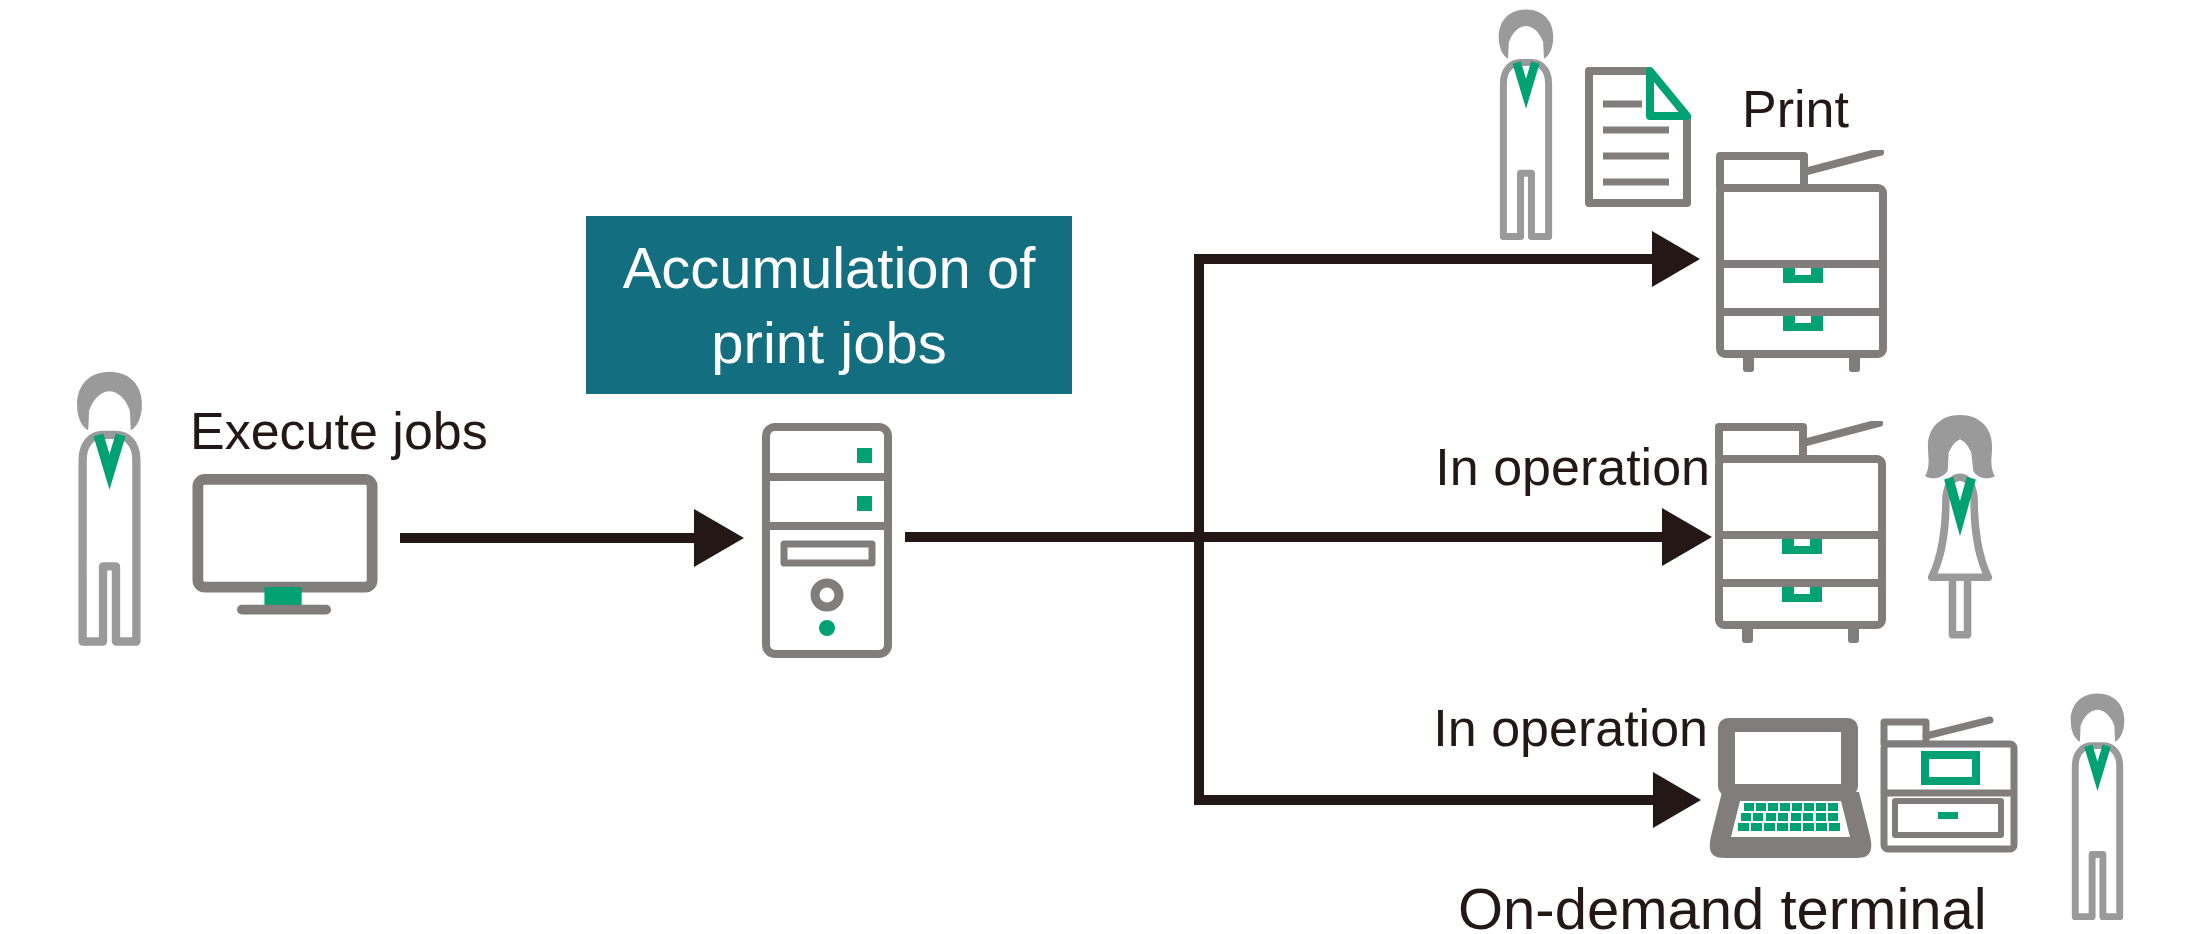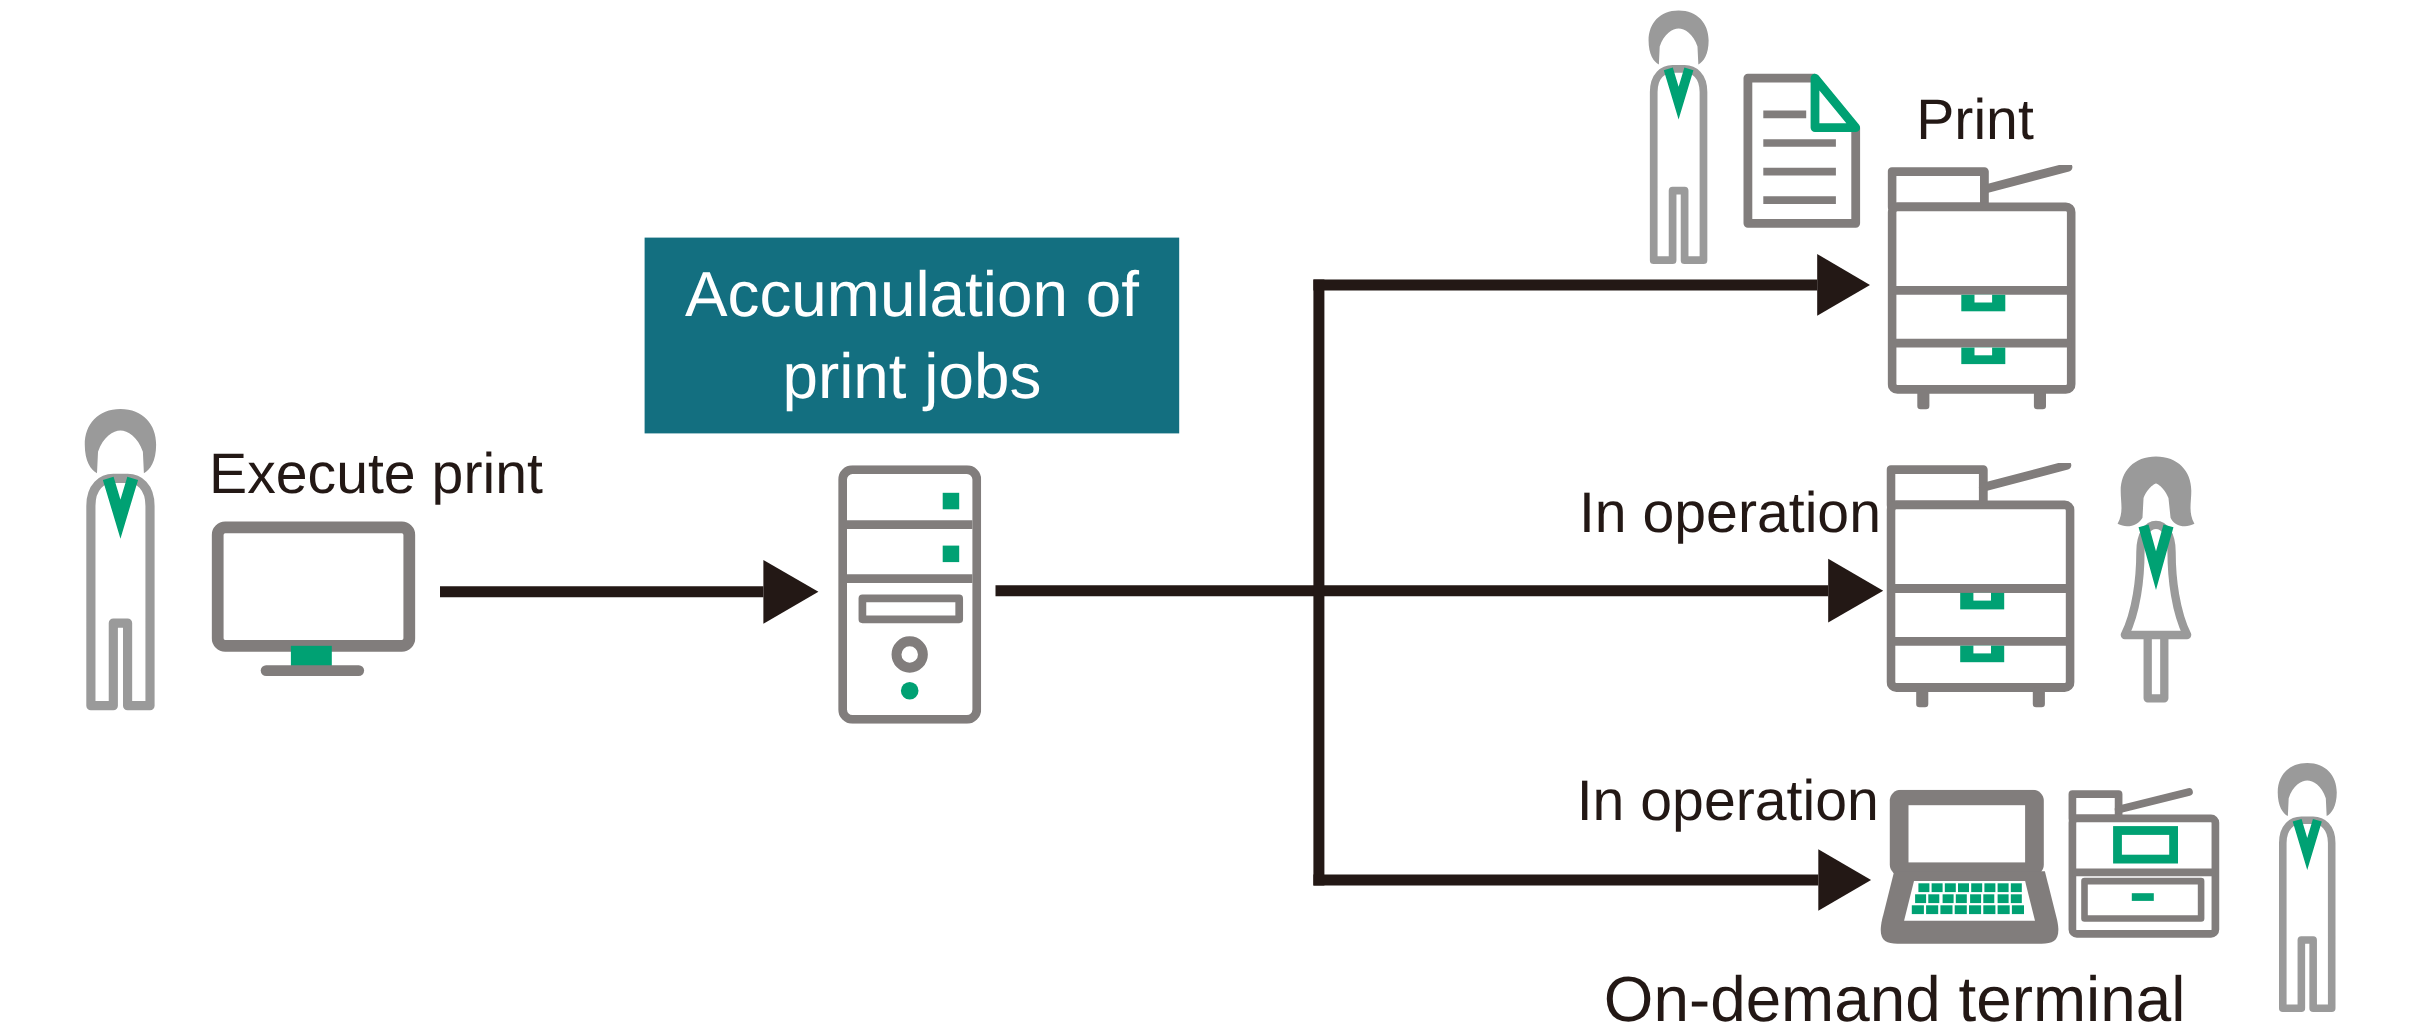--- a/index.html
+++ b/index.html
@@ -139,21 +139,21 @@
     <path class="connector" stroke-width="10" d="M1199 254 V805"></path>
     <path class="connector" stroke-width="10" d="M1194 259 H1652"></path>
     <polygon class="arrowhead" points="1652,231 1700,259 1652,287"></polygon>
     <path class="connector" stroke-width="10" d="M1194 800 H1653"></path>
     <polygon class="arrowhead" points="1653,772 1701,800 1653,828"></polygon>
   </svg>
 
   <svg class="abs" style="left:62px;top:370px" width="95" height="278">
       <use href="#i-man"></use>
     </svg>
-  <div class="label" style="left:190px;top:402px">Execute print</div>
+  <div class="label" style="left:190px;top:402px">Execute jobs</div>
   <svg class="abs" style="left:192px;top:473px" width="186" height="146">
       <use href="#i-monitor"></use>
     </svg>
 
   <div class="teal-box">
     <span>Accumulation of print jobs</span>
   </div>
   <svg class="abs" style="left:762px;top:423px" width="130" height="235">
       <use href="#i-server"></use>
     </svg>

